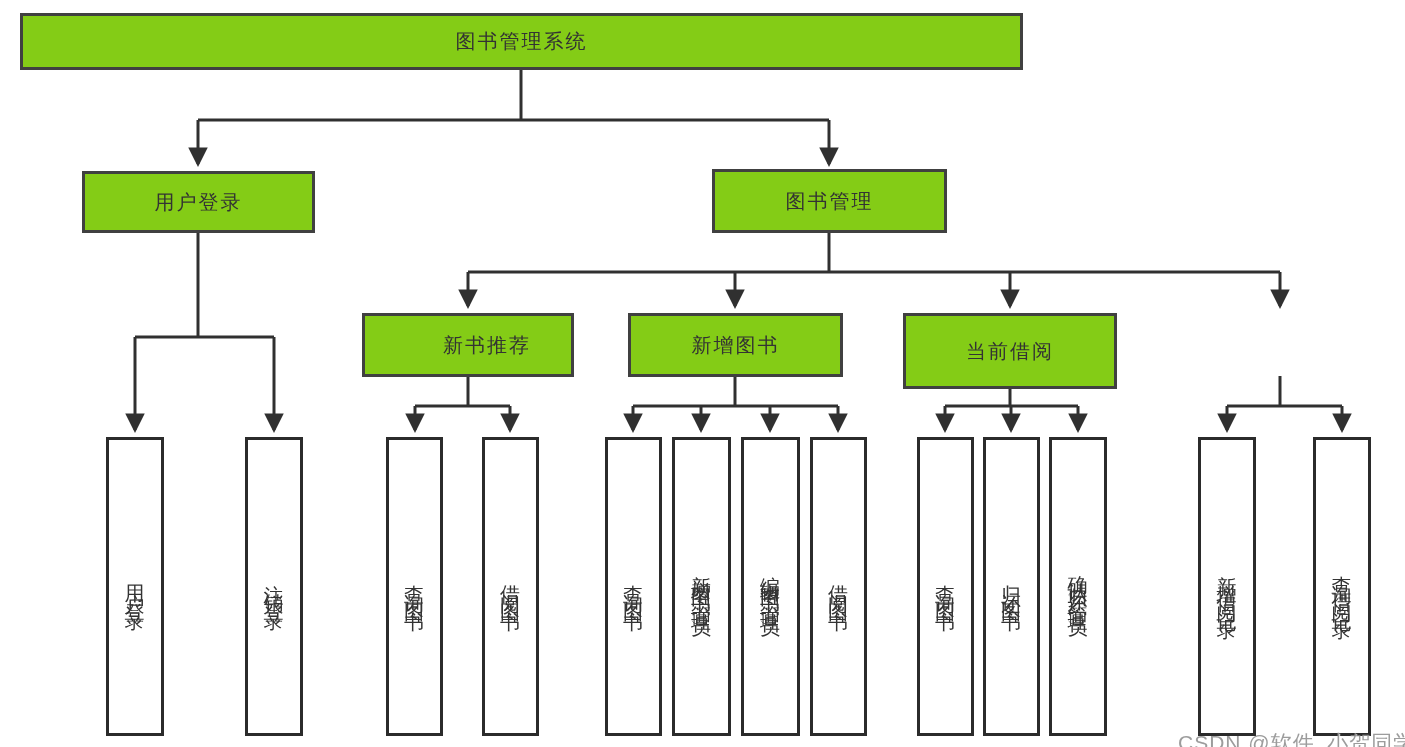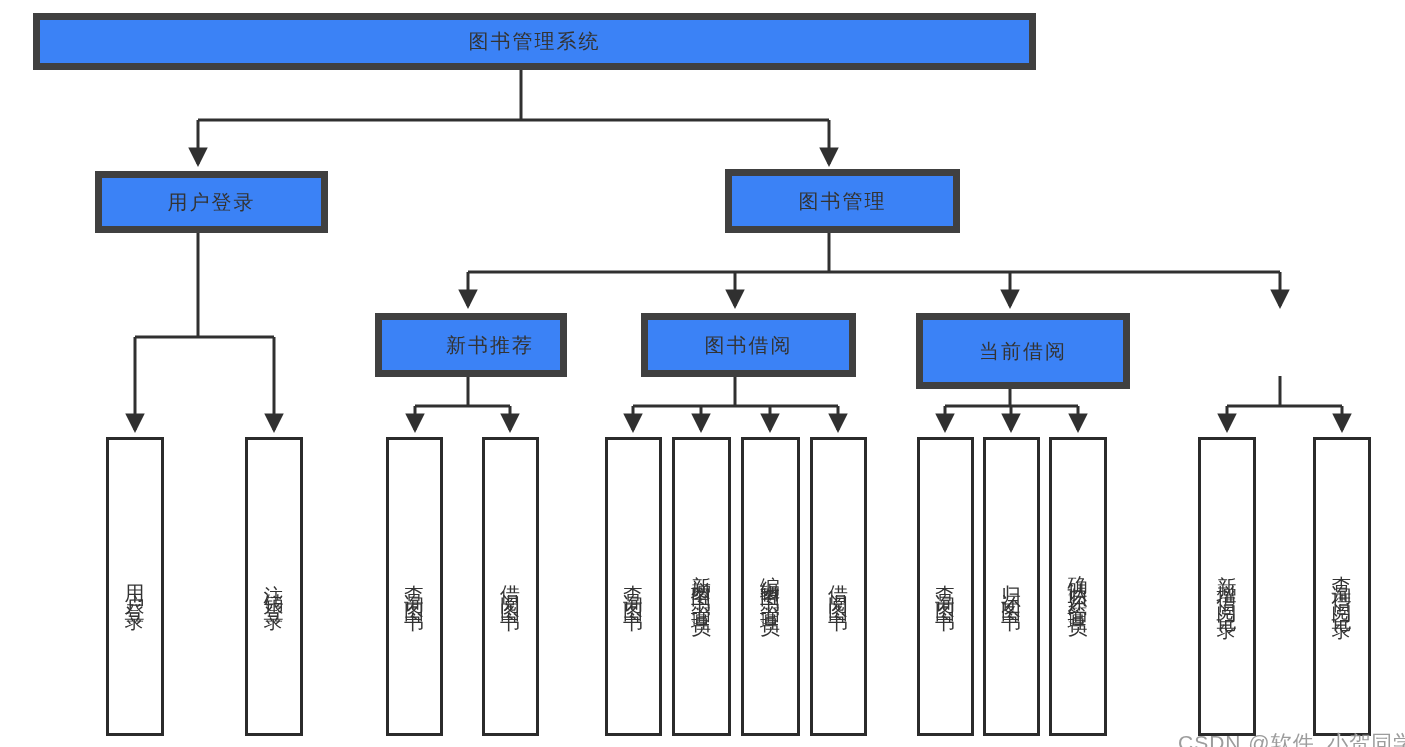--- a/index.html
+++ b/index.html
@@ -4,23 +4,23 @@
 <style>
   html,body{margin:0;padding:0;background:#fff;}
   #stage{
     position:relative;width:1405px;height:747px;background:#ffffff;
     font-family:"Liberation Sans", sans-serif;overflow:hidden;
   }
   #wires{position:absolute;left:0;top:0;width:1405px;height:747px;}
   #wires line, #wires path{stroke:#303030;stroke-width:3;fill:none;}
   #wires .ah{fill:#303030;stroke:none;}
   .node{
-    position:absolute;box-sizing:border-box;background:#3b82f6;
-    border:7px solid #404040;display:flex;align-items:center;justify-content:center;
-    font-size:20px;color:#333;letter-spacing:2px;white-space:nowrap;margin-left:13px;
+    position:absolute;box-sizing:border-box;background:#84cc16;
+    border:3px solid #404040;display:flex;align-items:center;justify-content:center;
+    font-size:20px;color:#333;letter-spacing:2px;white-space:nowrap;
   }
   .root{font-size:20px;}
   .leaf{
     position:absolute;box-sizing:border-box;background:#fff;top:437px;height:299px;
     border:3px solid #2b2b2b;display:flex;align-items:center;justify-content:center;
   }
   .leaf span{
     writing-mode:vertical-rl;text-orientation:mixed;line-height:1;
     font-size:20px;color:#333;letter-spacing:9px;white-space:nowrap;
   }
@@ -82,22 +82,22 @@
     <line x1="1227" y1="406" x2="1342" y2="406"></line>
     <line x1="1227" y1="406" x2="1227" y2="430" marker-end="url(#ah)"></line>
     <line x1="1342" y1="406" x2="1342" y2="430" marker-end="url(#ah)"></line>
   </svg>
 
   <div class="node root" style="left:20px;top:13px;width:1003px;height:57px;">图书管理系统</div>
 
   <div class="node" style="left:82px;top:171px;width:233px;height:62px;">用户登录</div>
   <div class="node" style="left:712px;top:169px;width:235px;height:64px;text-align:right;">图书管理</div>
 
-  <div class="node" style="left:362px;top:313px;width:192px;height:64px;padding-left:38px;">新书推荐</div>
-  <div class="node" style="left:628px;top:313px;width:215px;height:64px;">图书借阅</div>
+  <div class="node" style="left:362px;top:313px;width:212px;height:64px;padding-left:38px;">新书推荐</div>
+  <div class="node" style="left:628px;top:313px;width:215px;height:64px;">新增图书</div>
   <div class="node" style="left:903px;top:313px;width:214px;height:76px;">当前借阅</div>
 
   <div class="leaf" style="left:106px;width:58px;">
     <span>用户登录</span>
   </div>
   <div class="leaf" style="left:245px;width:58px;">
     <span>注销登录</span>
   </div>
 
   <div class="leaf" style="left:386px;width:57px;">

